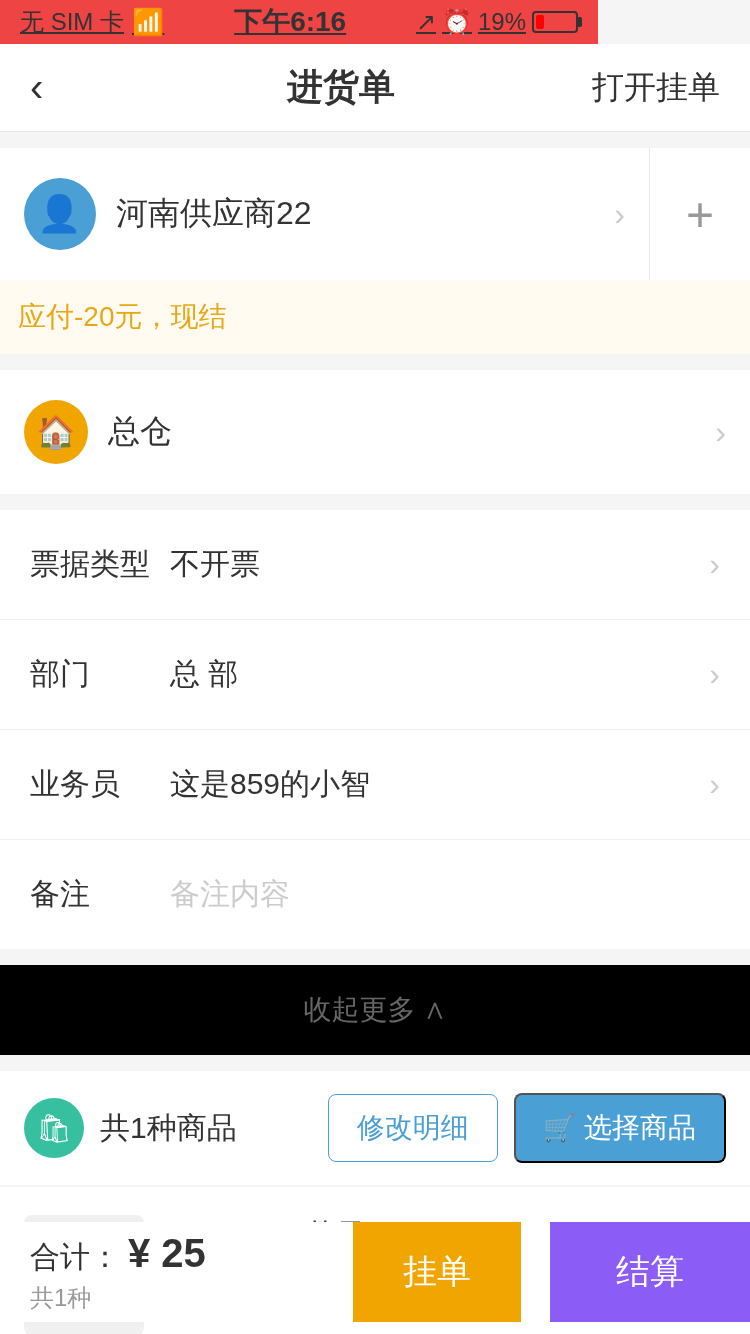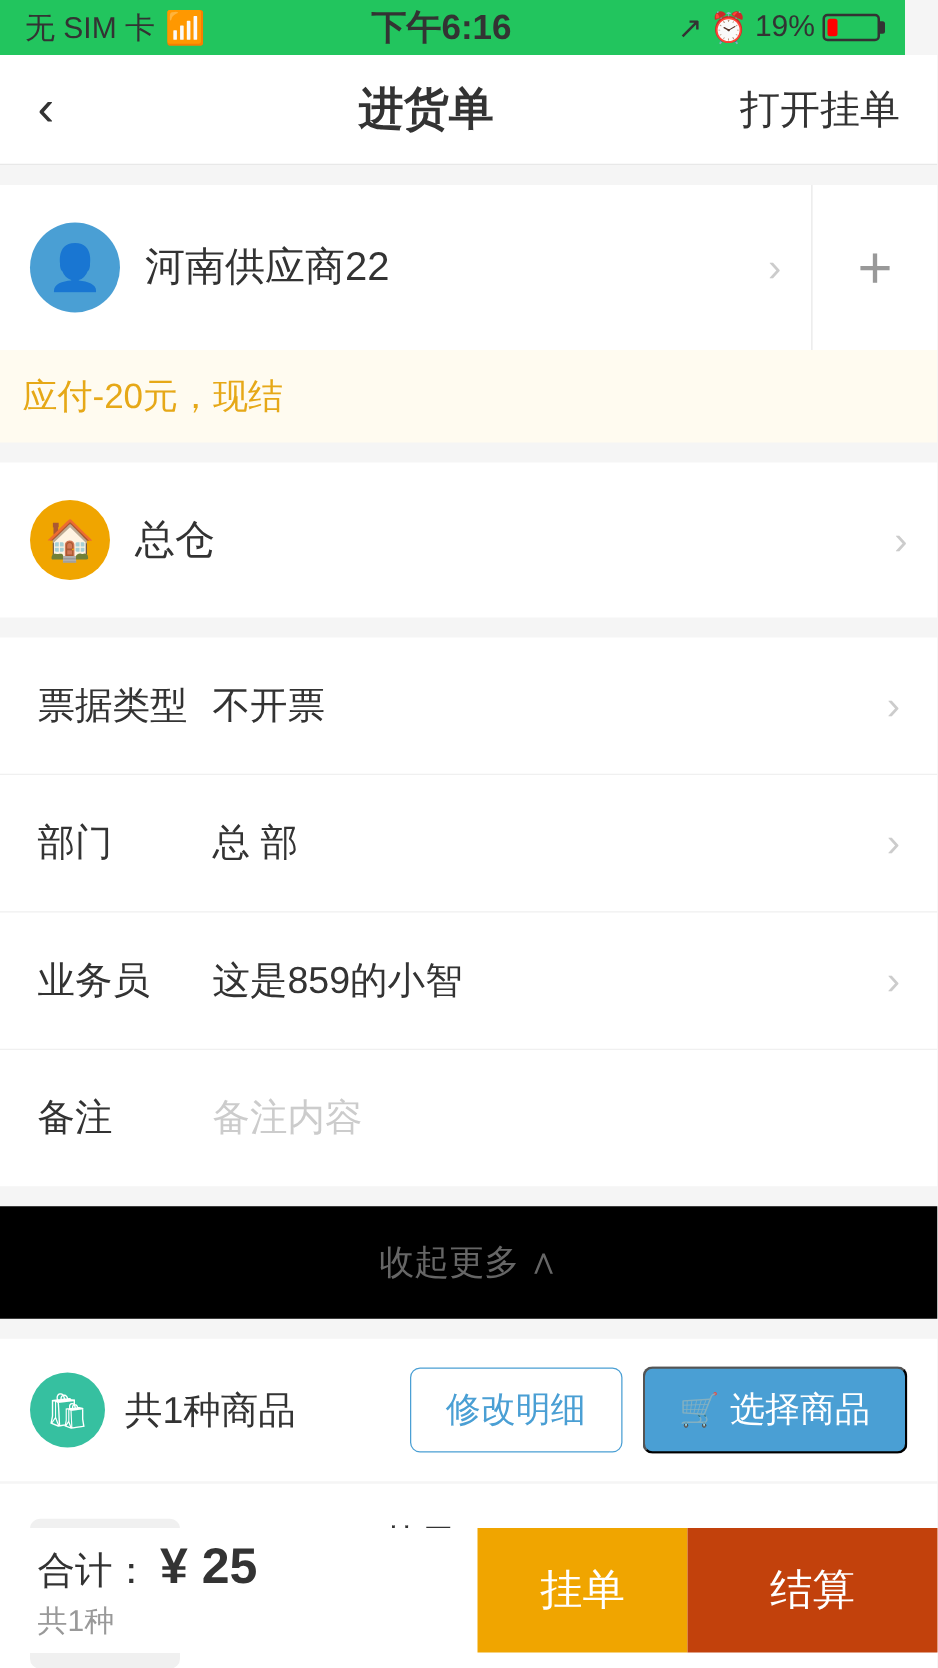--- a/index.html
+++ b/index.html
@@ -10,29 +10,30 @@
       width: 750px;
       min-height: 1334px;
       font-size: 28px;
       color: #333;
       position: relative;
       overflow-x: hidden;
     }
 
     
     .status-bar {
-      width: 724px;
+      width: 598px;
       height: 44px;
-      background: #22c55e;
+      background: #ef4444;
       display: flex;
       align-items: center;
       justify-content: space-between;
       padding: 0 20px;
       font-size: 24px;
       color: #333;
+      text-decoration: underline;
     }
     .status-left { display: flex; align-items: center; gap: 8px; }
     .status-center { font-weight: 600; font-size: 28px; }
     .status-right { display: flex; align-items: center; gap: 6px; font-size: 24px; }
     .battery {
       width: 46px; height: 22px;
       border: 2px solid #333;
       border-radius: 4px;
       position: relative;
       display: flex;
@@ -362,27 +363,28 @@
       background: #f0a500;
       color: white;
       font-size: 34px;
       display: flex;
       align-items: center;
       justify-content: center;
       cursor: pointer;
     }
     .btn-checkout {
       width: 200px;
-      background: #c2410c;
+      background: #8b5cf6;
       color: white;
       font-size: 34px;
       display: flex;
       align-items: center;
       justify-content: center;
       cursor: pointer;
+      margin-left: 29px;
     }
 
     
     .wifi-icon { font-size: 26px; }
   </style>
 </head>
 <body>
 
 <div class="status-bar">
   <div class="status-left">

